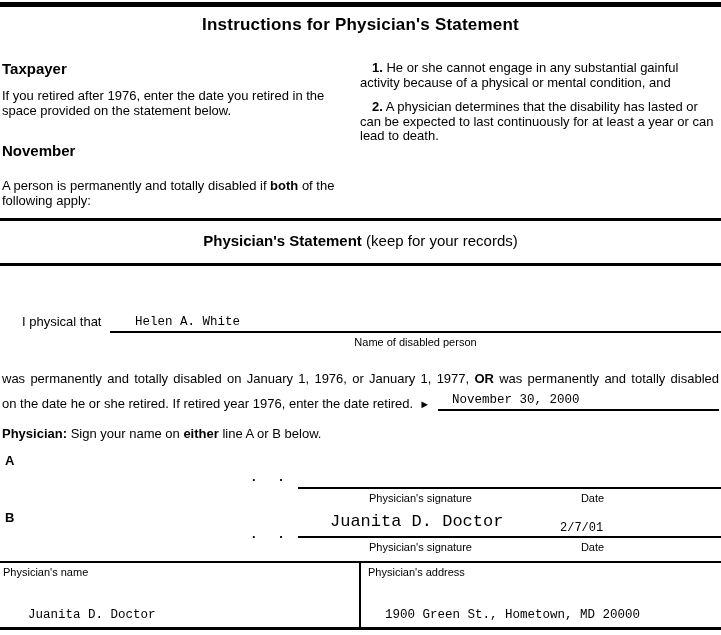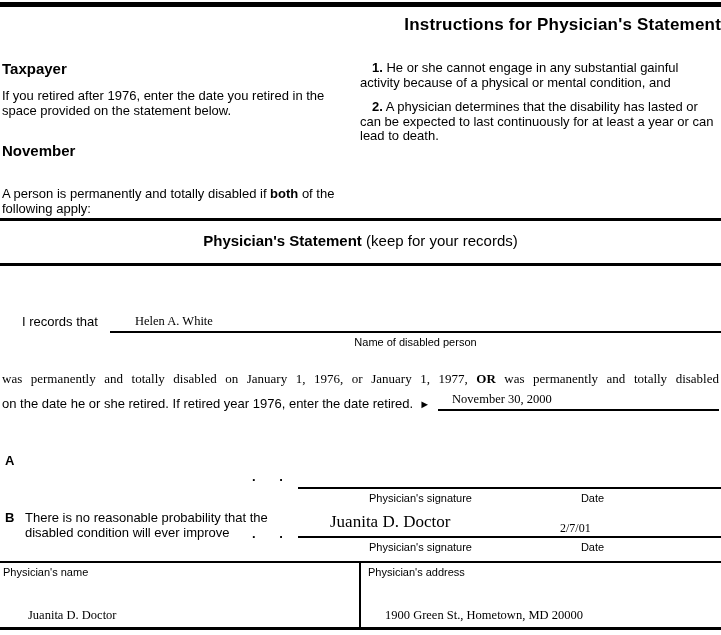--- a/index.html
+++ b/index.html
@@ -5,23 +5,23 @@
   html,body{margin:0;padding:0;background:#fff;}
   .page{
     position:relative;
     width:721px;height:635px;
     background:#fff;color:#000;
     font-family:"Liberation Sans","DejaVu Sans",sans-serif;
     overflow:hidden;
   }
   .abs{position:absolute;}
   .bar{background:#000;}
-  .hand{font-family:Liberation Serif, serif;}
+  .hand{font-family:Liberation Mono, monospace;}
   .title{
-    left:0;right:0;top:15px;text-align:right;
+    left:0;right:0;top:15px;text-align:center;
     font-size:17px;font-weight:bold;letter-spacing:.2px;
   }
   .col-heading{font-size:15px;font-weight:bold;}
   .body-text{font-size:13px;line-height:14.5px;}
   .indent{text-indent:12px;}
   .stmt-heading{left:0;right:0;top:232px;text-align:center;font-size:15px;}
   .stmt-heading b{font-weight:bold;}
   .small-label{font-size:11px;}
   .fill-line{border-bottom:2px solid #000;}
   .justify1{text-align:justify;text-align-last:justify;}
@@ -35,59 +35,56 @@
 <div class="page">
 
   <div class="abs bar" style="left:0;right:0;top:2px;height:5px;"></div>
 
   <div class="abs title">Instructions for Physician's Statement</div>
 
   <div class="abs" style="left:2px;top:60px;width:344px;">
     <div class="col-heading">Taxpayer</div>
     <div class="body-text" style="margin-top:12px;">If you retired after 1976, enter the date you retired in the space provided on the statement below.</div>
     <div class="col-heading" style="margin-top:24px;">November</div>
-    <div class="body-text" style="margin-top:28px;"><span>A person is permanently and totally disabled if </span><b>both</b><span> of the following apply:</span></div>
+    <div class="body-text" style="margin-top:20px;"><span>A person is permanently and totally disabled if </span><b>both</b><span> of the following apply:</span></div>
   </div>
 
   <div class="abs body-text" style="left:360px;top:61px;width:359px;">
     <div class="indent"><b>1.</b><span> He or she cannot engage in any substantial gainful activity because of a physical or mental condition, and</span></div>
     <div class="indent" style="margin-top:10px;"><b>2.</b><span> A physician determines that the disability has lasted or can be expected to last continuously for at least a year or can lead to death.</span></div>
   </div>
 
   <div class="abs bar" style="left:0;right:0;top:218px;height:3px;"></div>
   <div class="abs stmt-heading"><b>Physician's Statement</b><span> (keep for your records)</span></div>
   <div class="abs bar" style="left:0;right:0;top:263px;height:3px;"></div>
 
-  <div class="abs body-text" style="left:22px;top:315px;">I records that</div>
+  <div class="abs body-text" style="left:22px;top:315px;">I physical that</div>
   <div class="abs fill-line flex-bottom" style="left:110px;right:0;top:312px;height:19px;">
     <span class="hand" style="font-size:12.5px;padding-left:25px;padding-bottom:2px;">Helen A. White</span>
   </div>
   <div class="abs small-label" style="left:110px;right:0;top:336px;text-align:center;">Name of disabled person</div>
 
-  <div class="abs body-text justify1" style="left:2px;right:2px;top:372px;font-family:Liberation Serif, serif;"><span>was permanently and totally disabled on January 1, 1976, or January 1, 1977, </span><b>OR</b><span> was permanently and totally disabled</span></div>
+  <div class="abs body-text justify1" style="left:2px;right:2px;top:372px;"><span>was permanently and totally disabled on January 1, 1976, or January 1, 1977, </span><b>OR</b><span> was permanently and totally disabled</span></div>
   <div class="abs flex-bottom" style="left:2px;right:2px;top:395px;height:16px;">
     <span class="body-text">on the date he or she retired. If retired year 1976, enter the date retired.</span>
     <span class="arrow">►</span>
     <span class="fill-line" style="flex:1;height:100%;display:flex;align-items:flex-end;margin-top:8px;">
       <span class="hand" style="font-size:12.5px;padding-left:14px;padding-bottom:2px;">November 30, 2000</span>
     </span>
   </div>
 
+  <div class="abs body-text" style="left:2px;top:427px;"><b>Physician:</b><span> Sign your name on </span><b>either</b><span> line A or B below.</span></div>
 
   <div class="abs body-text" style="left:5px;top:454px;font-weight:bold;">A</div>
   <span class="abs leader" style="left:252px;top:469px;">. .</span>
   <div class="abs fill-line" style="left:298px;right:0;top:471px;height:16px;"></div>
   <div class="abs small-label" style="left:298px;width:245px;top:492px;text-align:center;">Physician's signature</div>
   <div class="abs small-label" style="left:530px;width:125px;top:492px;text-align:center;">Date</div>
 
   <div class="abs body-text" style="left:5px;top:511px;font-weight:bold;">B</div>
-  <div class="abs body-text" style="left:25px;top:511px;width:275px;">
-    <div>There is no reasonable probability that the</div>
-    <div>disabled condition will ever improve</div>
-  </div>
   <span class="abs leader" style="left:252px;top:526px;">. .</span>
   <div class="abs fill-line" style="left:298px;right:0;top:520px;height:16px;"></div>
   <div class="abs hand" style="left:330px;top:512px;font-size:17px;">Juanita D. Doctor</div>
   <div class="abs hand" style="left:560px;width:64px;top:521px;font-size:12px;text-align:left;">2/7/01</div>
   <div class="abs small-label" style="left:298px;width:245px;top:541px;text-align:center;">Physician's signature</div>
   <div class="abs small-label" style="left:530px;width:125px;top:541px;text-align:center;">Date</div>
 
   <div class="abs bar" style="left:0;right:0;top:561px;height:2px;"></div>
   <div class="abs bar" style="left:359px;top:561px;width:2px;height:69px;"></div>
   <div class="abs bar" style="left:0;right:0;top:627px;height:3px;"></div>

